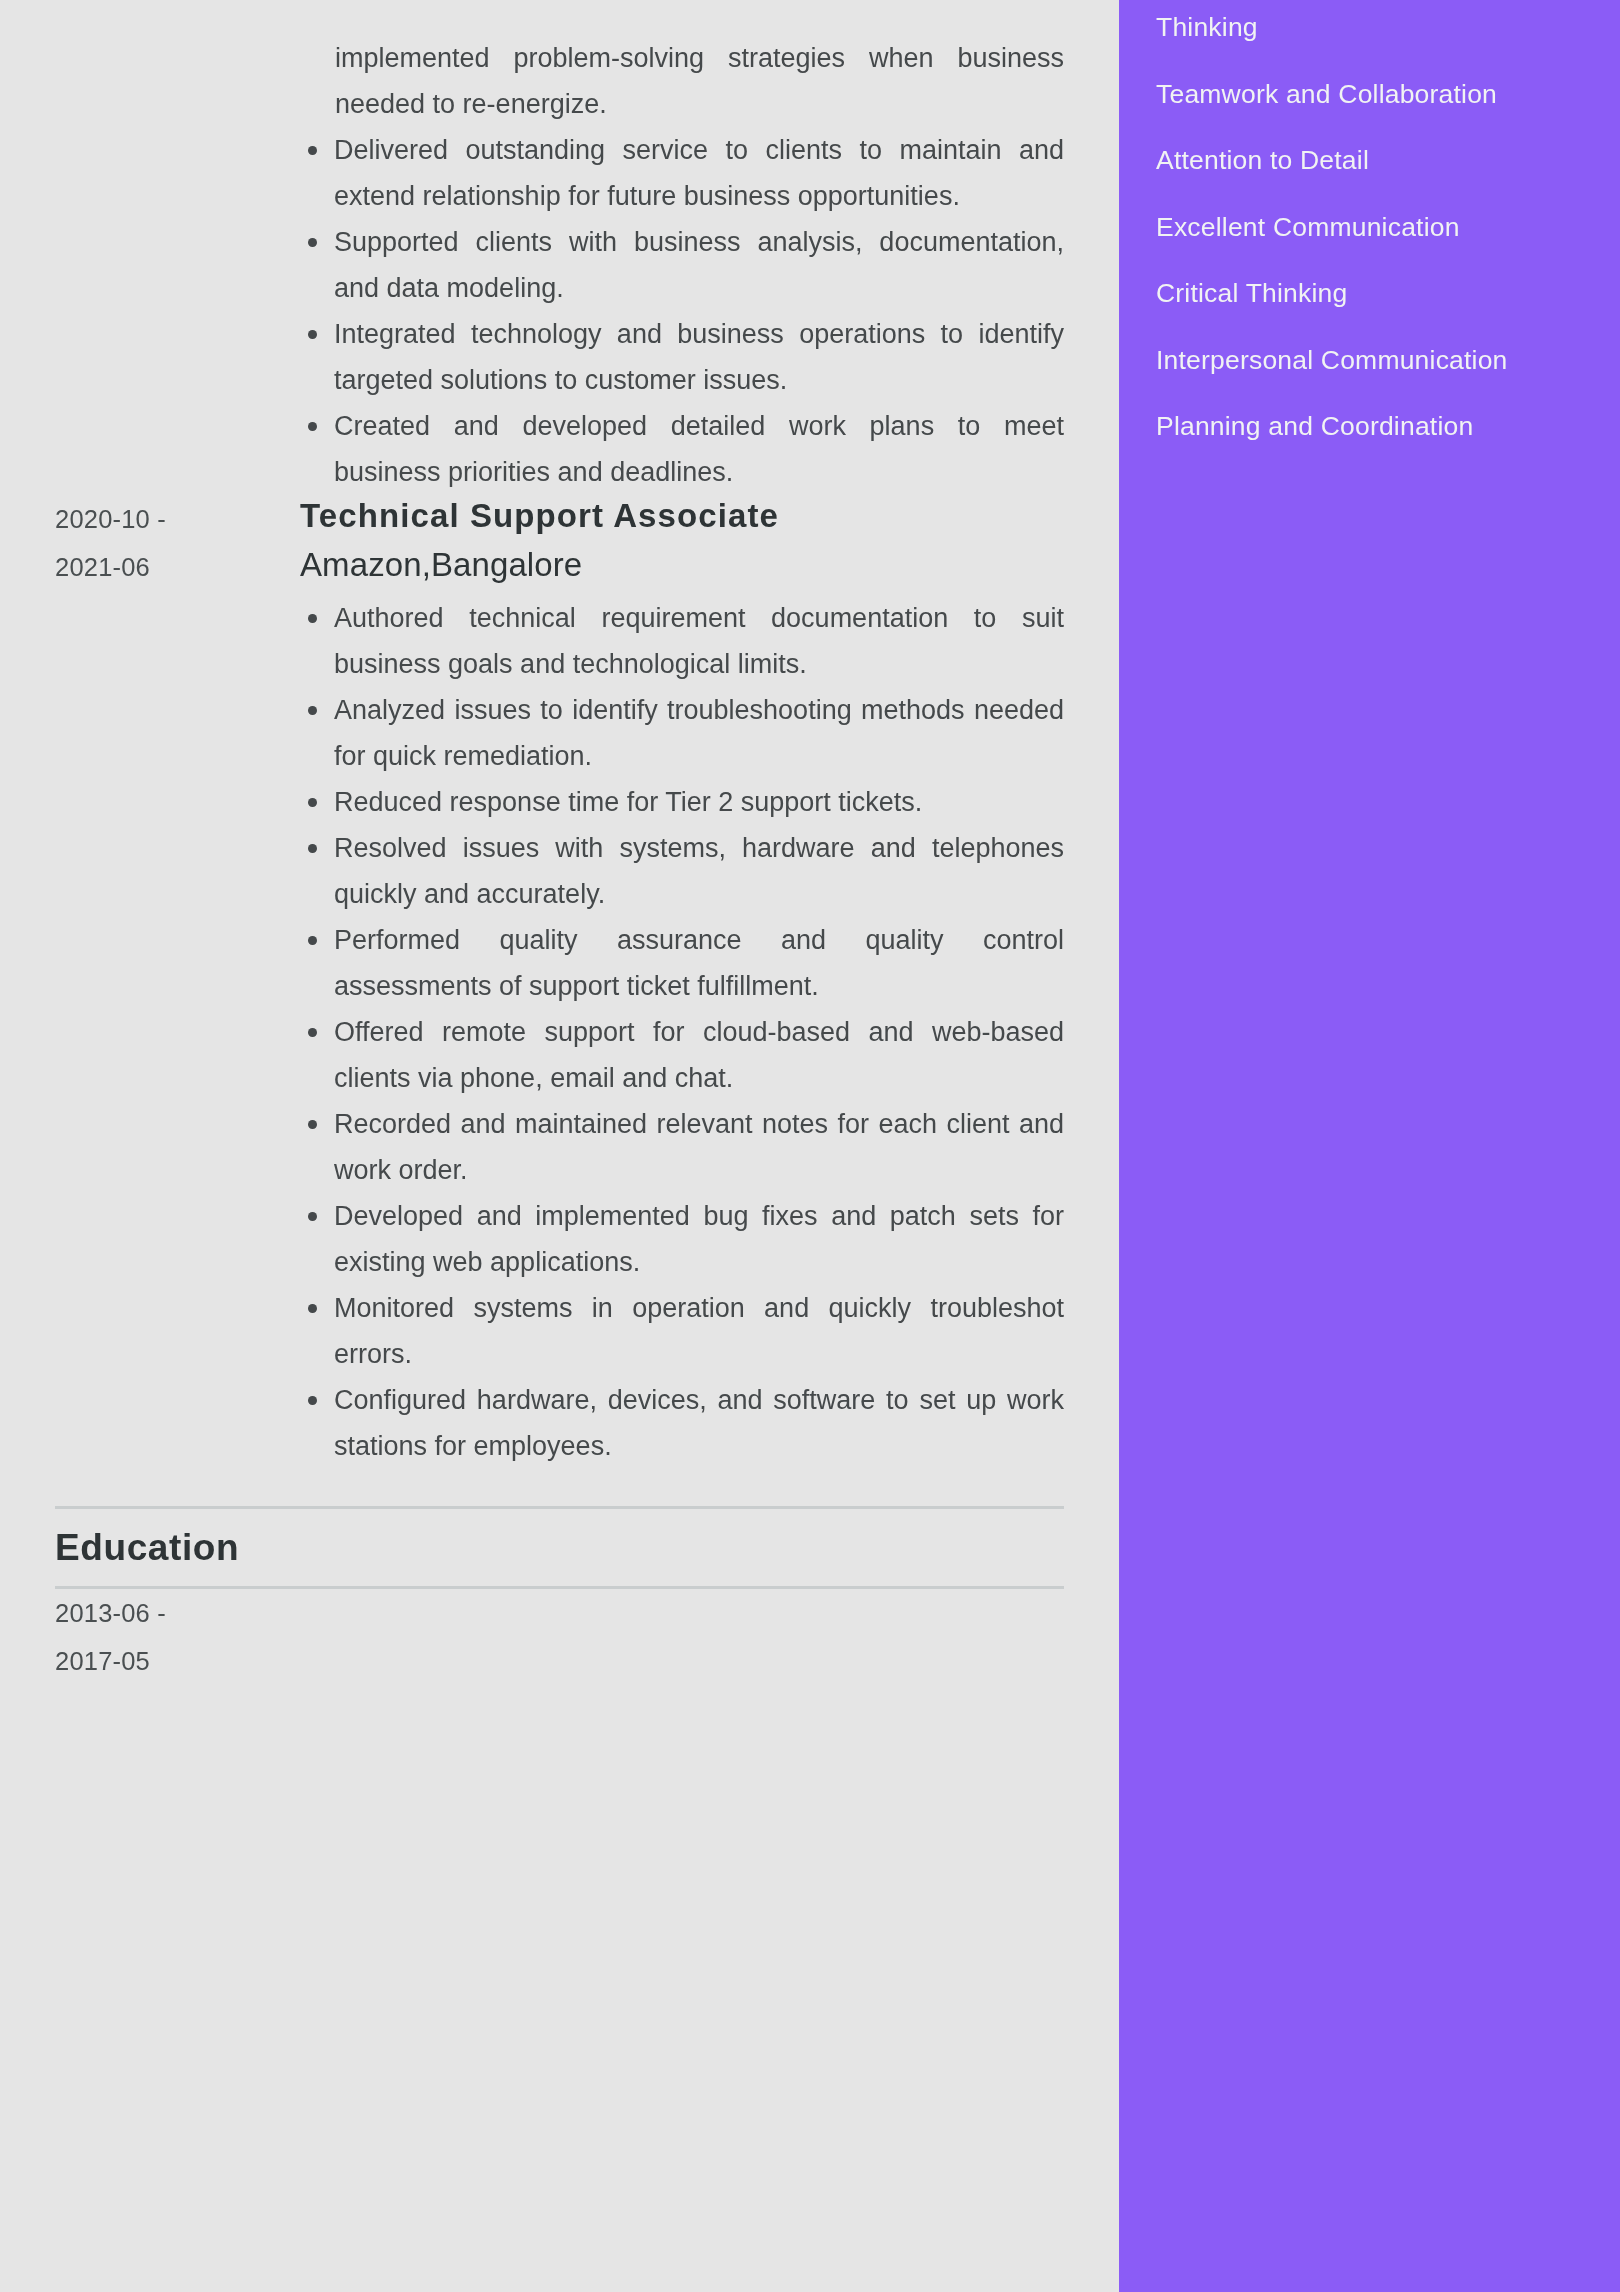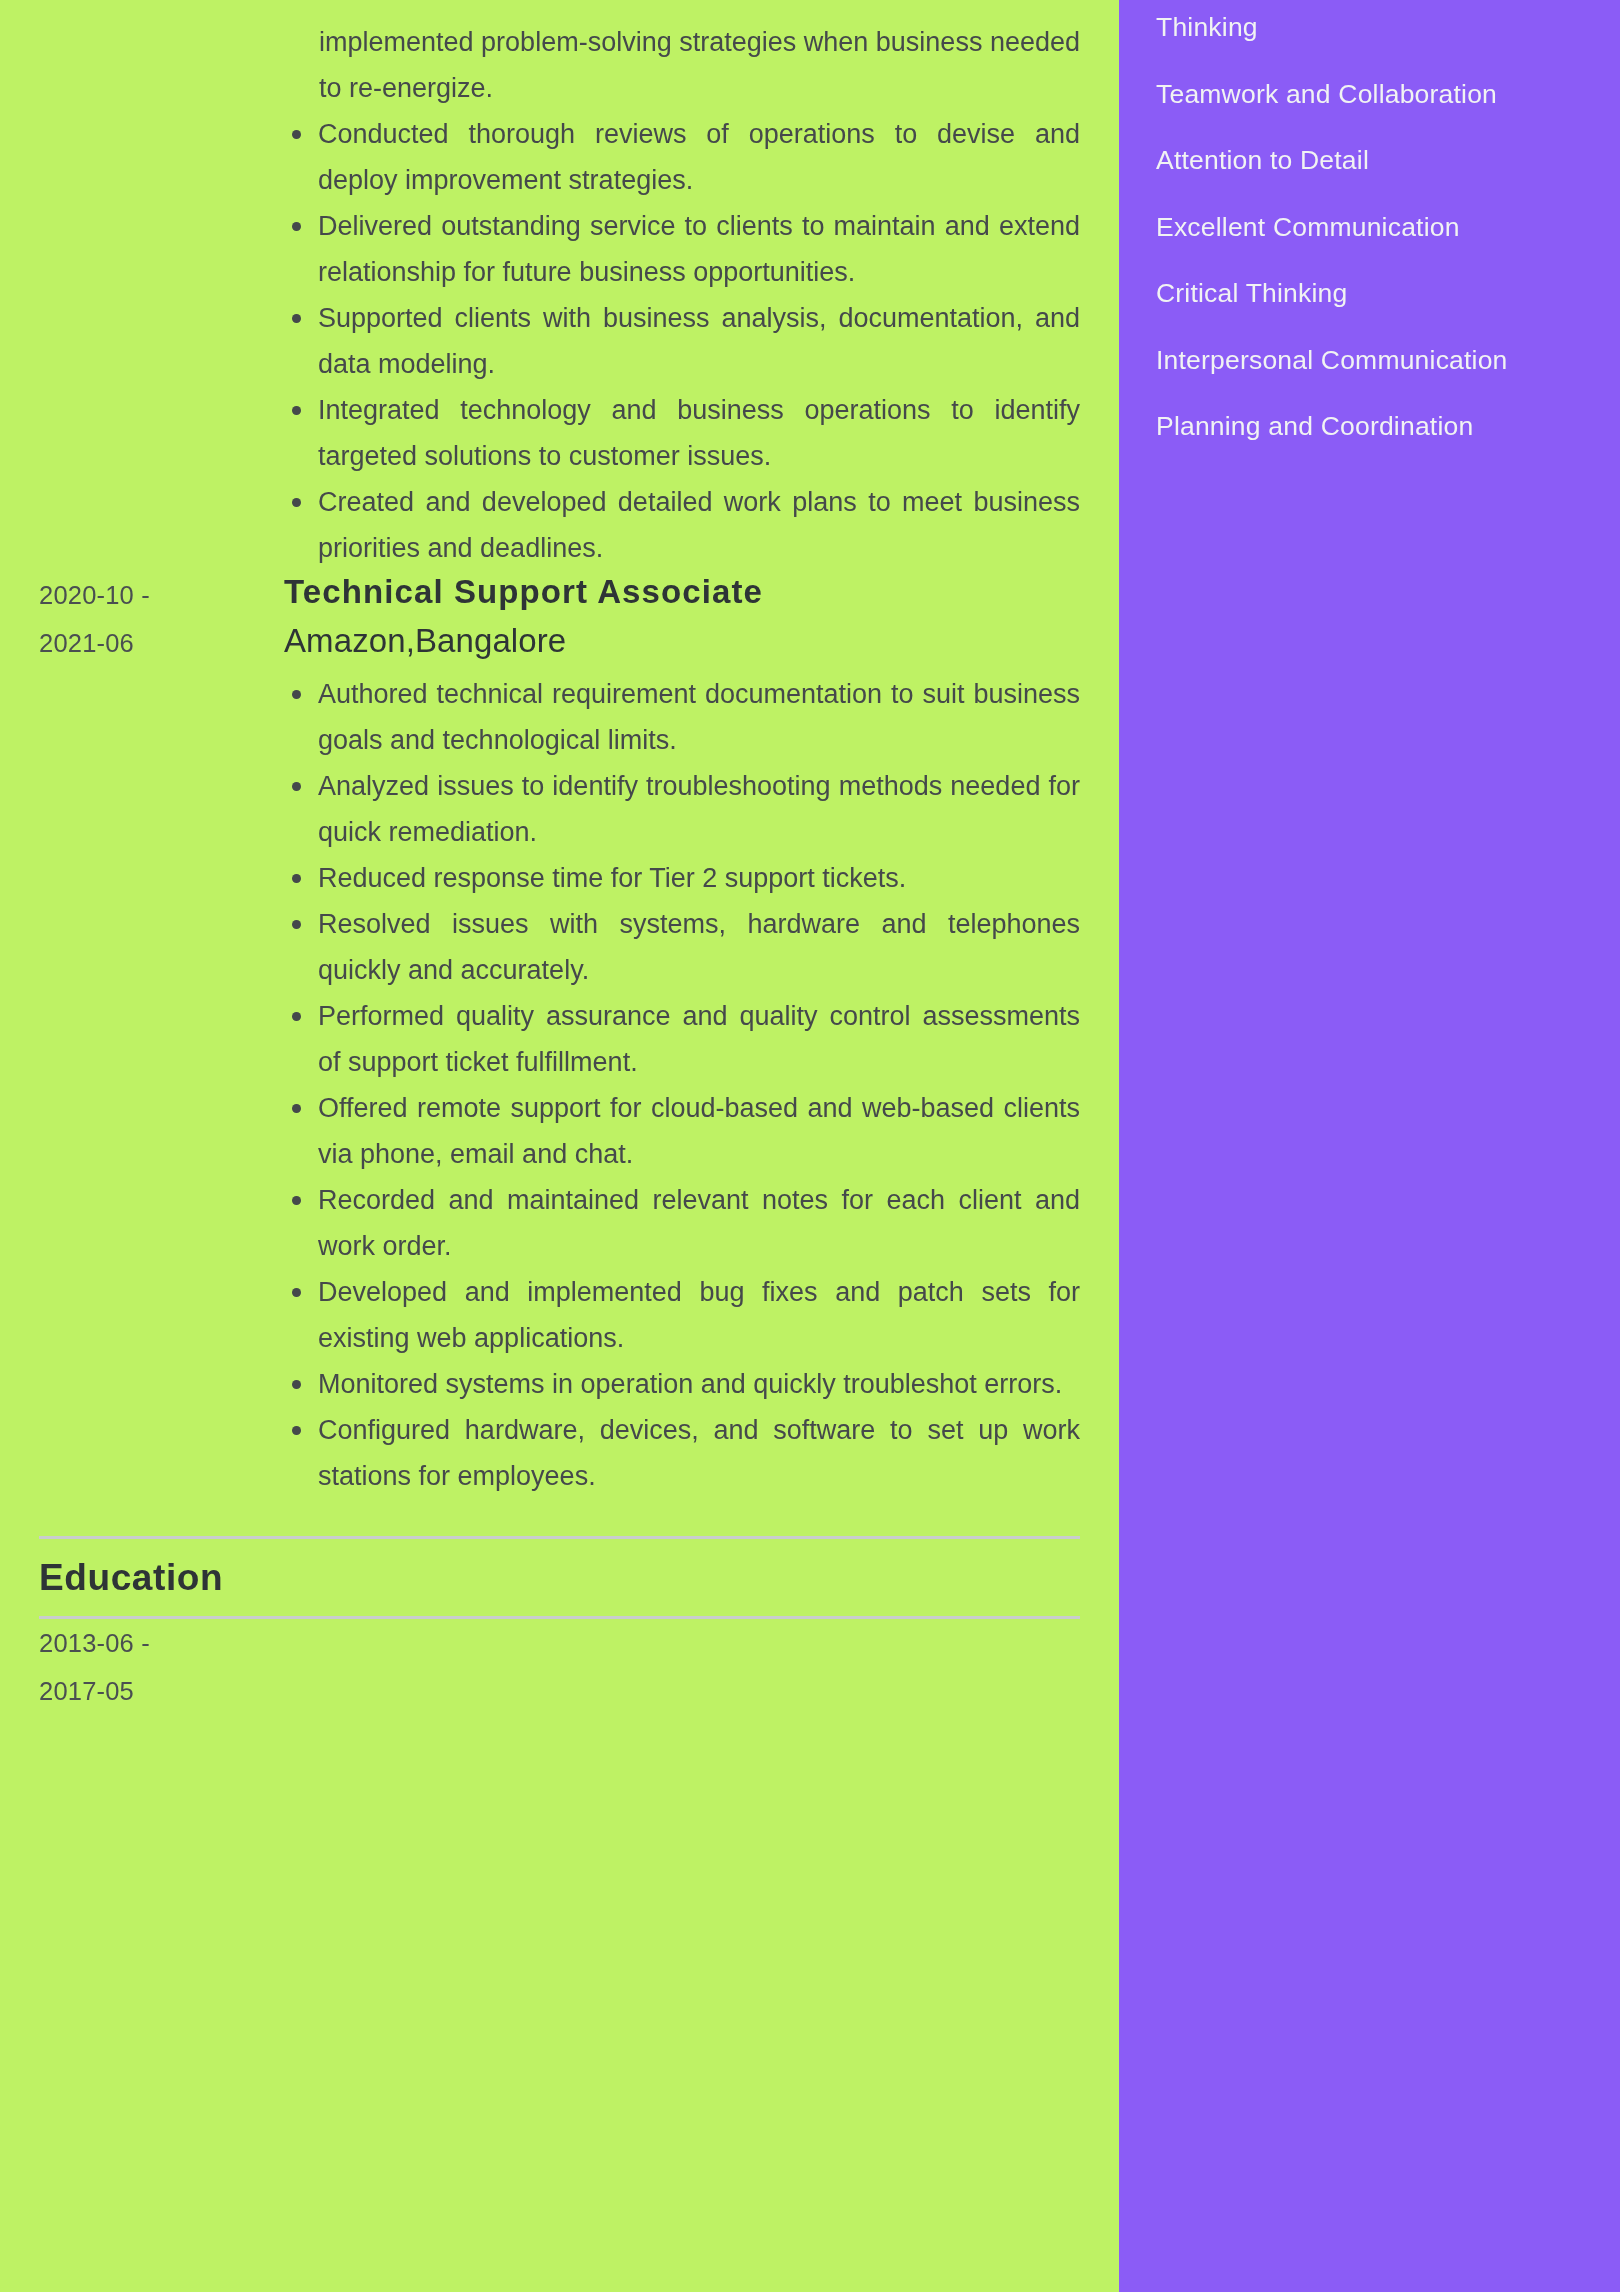--- a/index.html
+++ b/index.html
@@ -23,22 +23,22 @@
     height: 2293px;
     display: flex;
     background: #ffffff;
   }
 
   
   .main-col {
     width: 1119px;
     min-width: 1119px;
     position: relative;
-    padding: 0;
-    background: #bef264;
+    padding: 16px;
+    background: #e5e5e5;
   }
 
   .entry {
     display: flex;
     align-items: flex-start;
     width: 100%;
   }
 
   .date-col {
     width: 284px;
@@ -182,21 +182,20 @@
 <div id="page">
 
   <div class="main-col">
 
     <div class="continuation">
       <p>implemented problem-solving strategies when business needed to re-energize.</p>
     </div>
 
     <div class="first-list">
       <ul class="bullets" id="first-bullets">
-          <li><span class="dot"></span><span>Conducted thorough reviews of operations to devise and deploy improvement strategies.</span></li>
           <li><span class="dot"></span><span>Delivered outstanding service to clients to maintain and extend relationship for future business opportunities.</span></li>
           <li><span class="dot"></span><span>Supported clients with business analysis, documentation, and data modeling.</span></li>
           <li><span class="dot"></span><span>Integrated technology and business operations to identify targeted solutions to customer issues.</span></li>
           <li><span class="dot"></span><span>Created and developed detailed work plans to meet business priorities and deadlines.</span></li>
         </ul>
     </div>
 
     <div id="experience-entries">
         <div class="entry">
           <div class="date-col">2020-10 -

